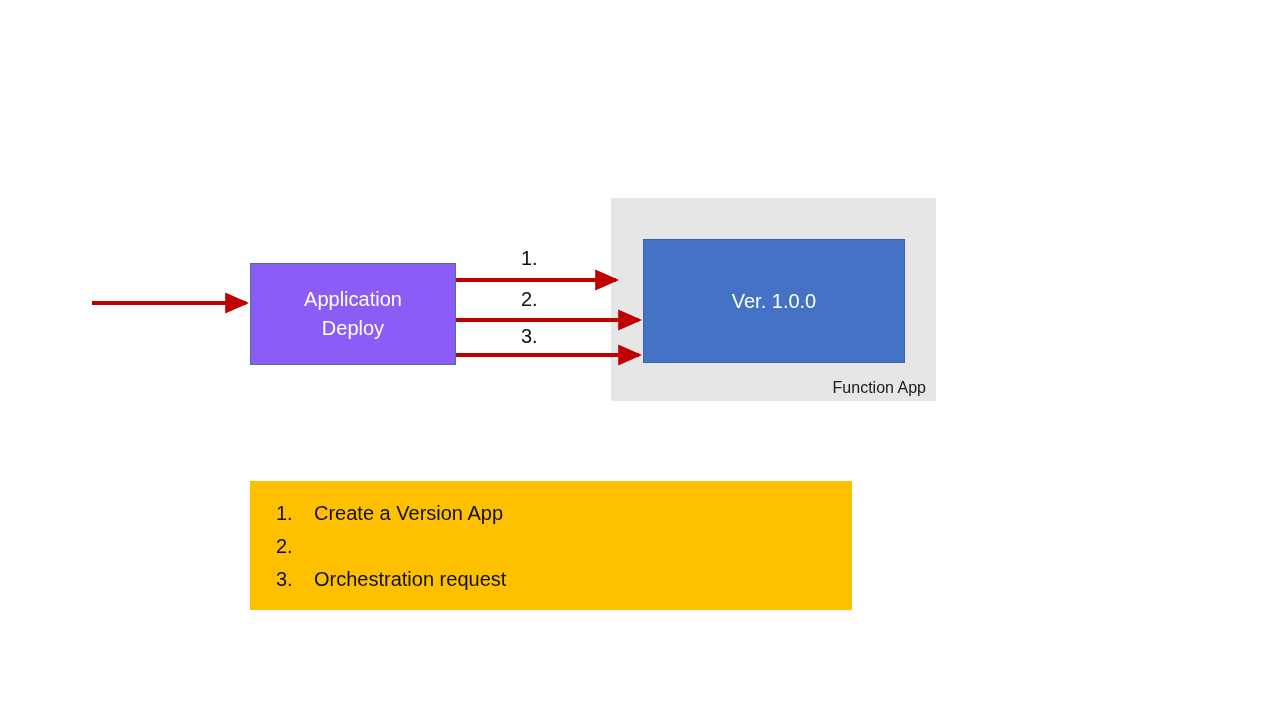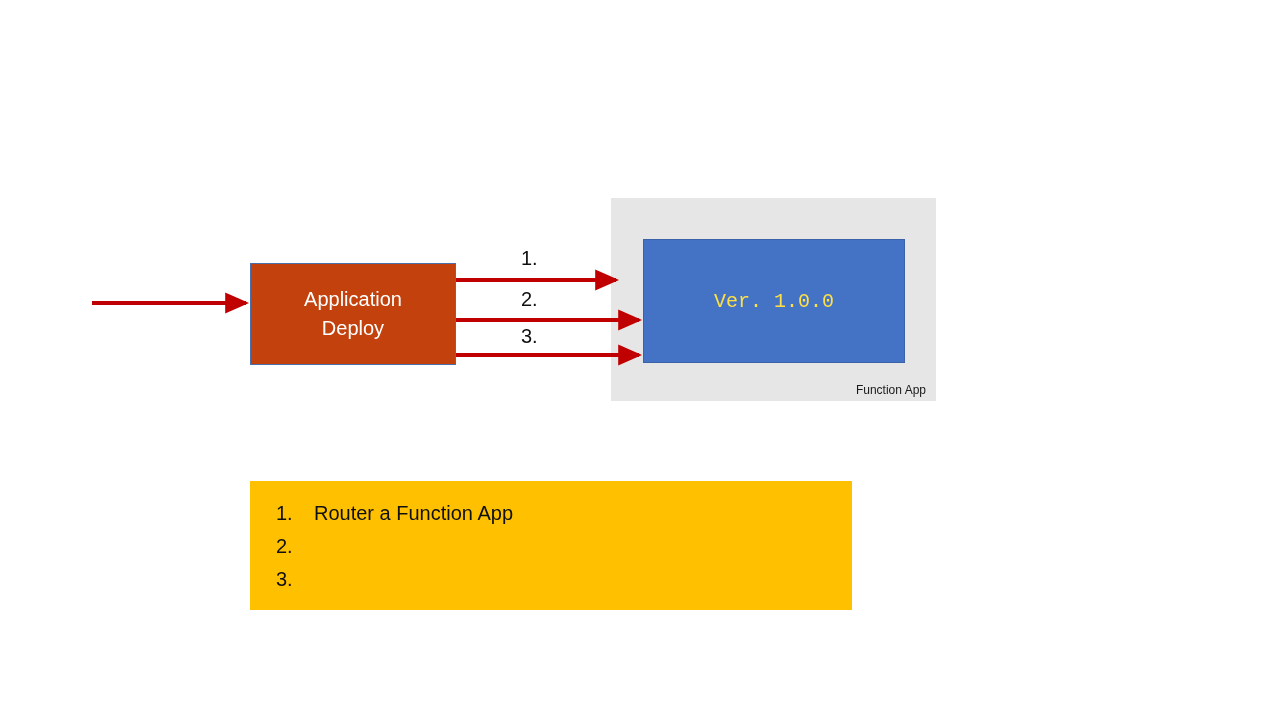--- a/index.html
+++ b/index.html
@@ -29,56 +29,55 @@
     top: 198px;
     width: 325px;
     height: 203px;
     background: #E6E6E6;
     box-sizing: border-box;
   }
   .fa-label {
     position: absolute;
     right: 10px;
     bottom: 4px;
-    font-size: 12px;
+    font-size: 16px;
     color: #1a1a1a;
     white-space: nowrap;
     line-height: 1.2;
   }
 
   
   .version-box {
     position: absolute;
     left: 643px;
     top: 239px;
     width: 262px;
     height: 124px;
     background: #4472C4;
     border: 1px solid #3B62A8;
     box-sizing: border-box;
     display: flex;
     align-items: center;
     justify-content: center;
   }
   .version-box .bx-text {
-    color: #fde047;
+    color: #ffffff;
     font-size: 20px;
     line-height: 1.35;
     text-align: right;
-    font-family: Liberation Mono, monospace;
   }
 
   
   .router-box {
     position: absolute;
     left: 250px;
     top: 263px;
     width: 206px;
     height: 102px;
-    background: #c2410c;
+    background: #8b5cf6;
     border: 1px solid #4A6FA8;
     box-sizing: border-box;
     display: flex;
     align-items: center;
     justify-content: center;
   }
   .router-box .bx-text {
     color: #ffffff;
     font-size: 20px;
     line-height: 1.45;
@@ -167,23 +166,24 @@
     <line x1="456" y1="355" x2="639" y2="355" stroke="#C00000" stroke-width="4" marker-end="url(#ah)"></line>
   </svg>
 
   <div class="arrow-label al1">1.</div>
   <div class="arrow-label al2">2.</div>
   <div class="arrow-label al3">3.</div>
 
   <div class="legend-box">
     <div class="legend-item">
       <span class="legend-num">1.</span>
-      <span class="legend-text">Router a Function App</span>
+      <span class="legend-text">Create a Version App</span>
     </div>
     <div class="legend-item">
       <span class="legend-num">2.</span>
     </div>
     <div class="legend-item">
       <span class="legend-num">3.</span>
+      <span class="legend-text">Orchestration request</span>
     </div>
   </div>
 
 </div>
 
 </body></html>

